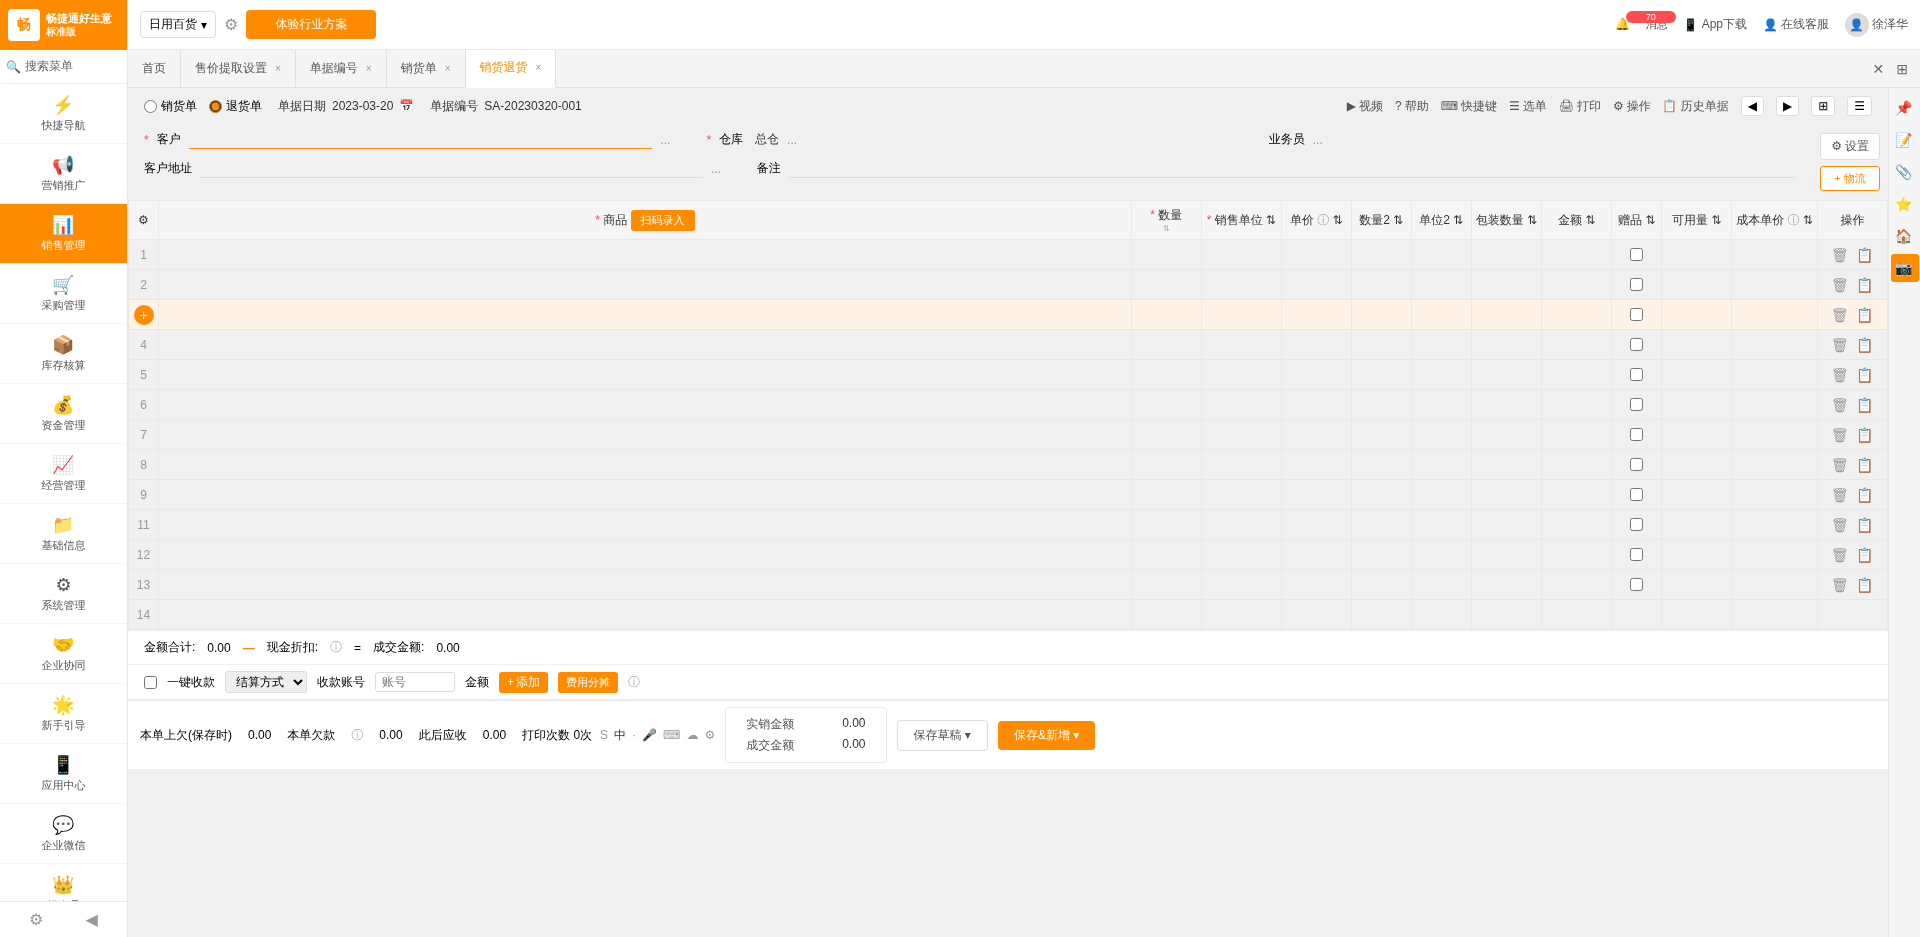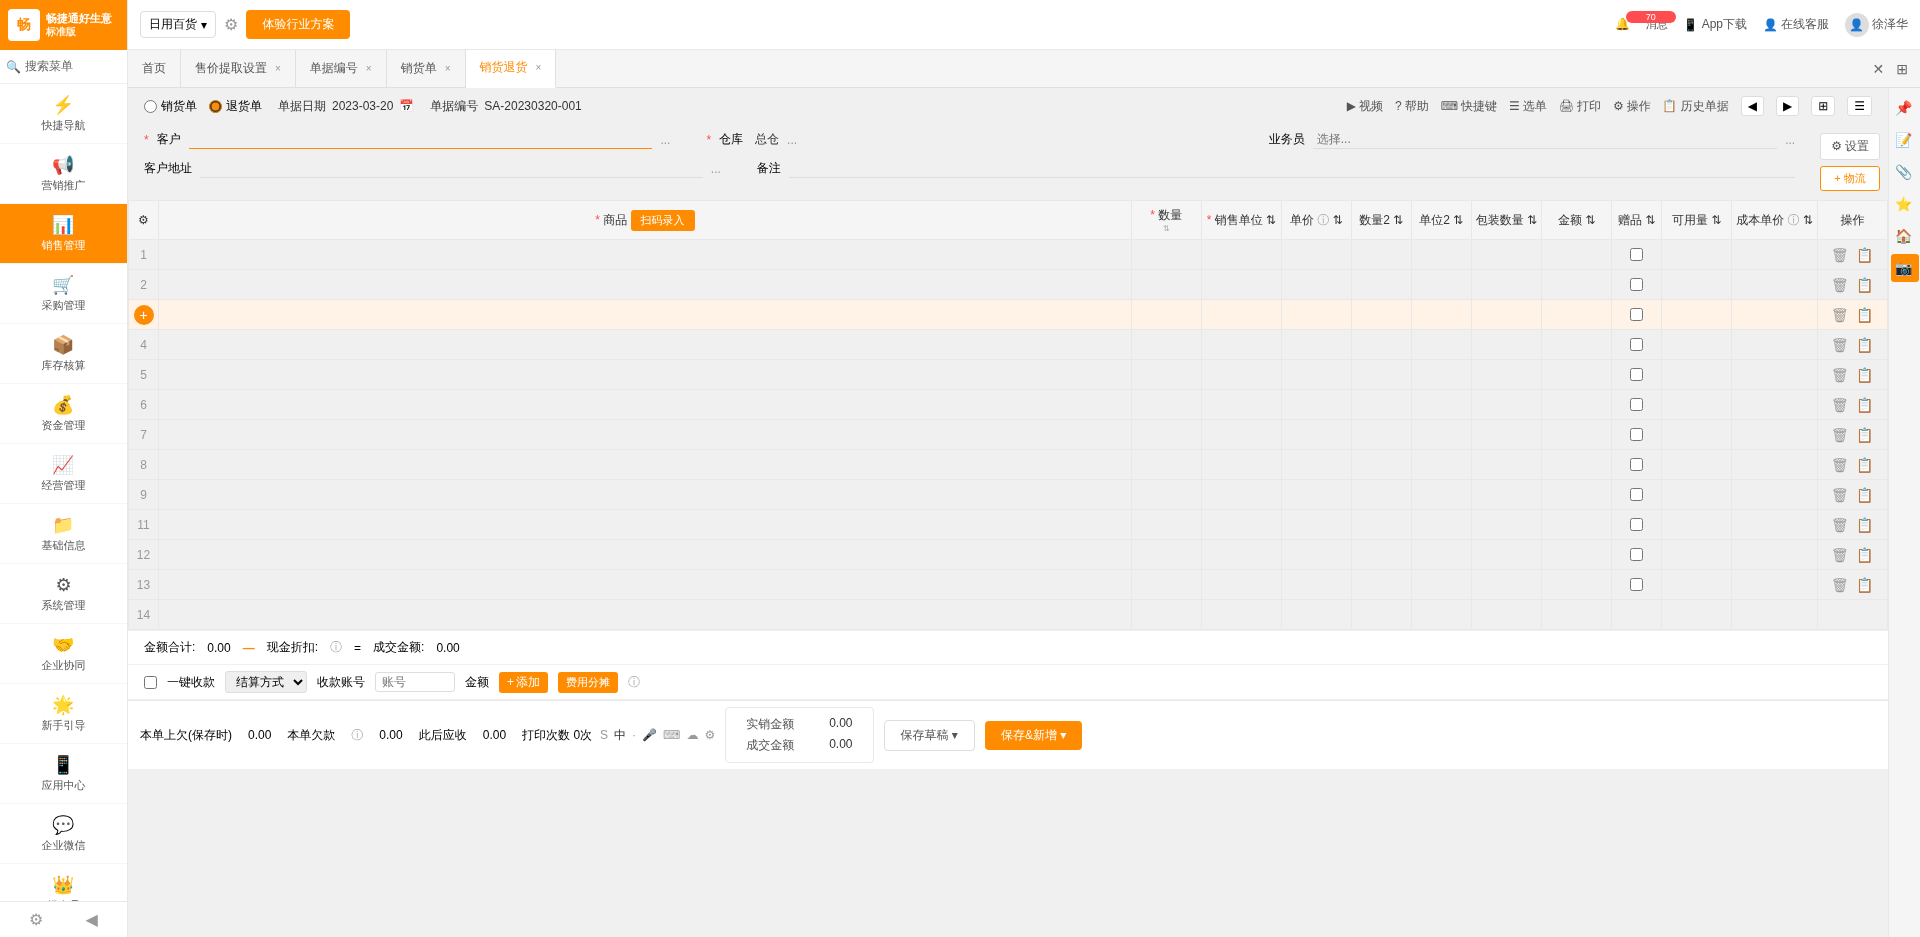--- a/index.html
+++ b/index.html
@@ -17,21 +17,21 @@
     .sidebar-item .item-label { font-size: 11px; text-align: center; }
     .sidebar-bottom { padding: 8px; display: flex; justify-content: space-around; border-top: 1px solid #e8e8e8; }
 
     
     .main { flex: 1; display: flex; flex-direction: column; overflow: hidden; }
 
     
     .topbar { height: 50px; background: #fff; display: flex; align-items: center; padding: 0 12px; border-bottom: 1px solid #e8e8e8; justify-content: space-between; }
     .topbar-left { display: flex; align-items: center; gap: 8px; }
     .topbar-select { display: flex; align-items: center; gap: 4px; border: 1px solid #ddd; border-radius: 4px; padding: 4px 8px; cursor: pointer; }
-    .topbar-btn-primary { background: #ff8c00; color: #fff; border: none; border-radius: 4px; padding: 6px 16px; cursor: pointer; font-size: 12px; }
+    .topbar-btn-primary { background: #ff8c00; color: #fff; border: none; border-radius: 4px; padding: 6px 29px; cursor: pointer; font-size: 12px; }
     .topbar-right { display: flex; align-items: center; gap: 16px; color: #555; }
     .topbar-right .notification { position: relative; }
     .notification-badge { background: #ff4d4f; color: #fff; border-radius: 6px; font-size: 9px; padding: 1px 20px; position: absolute; top: -6px; right: -8px; }
 
     
     .tabbar { background: #f5f5f5; display: flex; align-items: center; padding: 0; border-bottom: 1px solid #e0e0e0; height: 38px; }
     .tab { padding: 0 14px; height: 38px; display: flex; align-items: center; gap: 4px; cursor: pointer; color: #555; border-right: 1px solid #e0e0e0; font-size: 12px; white-space: nowrap; }
     .tab.active { background: #fff; color: #ff8c00; border-bottom: 2px solid #fff; }
     .tab .tab-close { color: #999; margin-left: 4px; font-size: 10px; }
     .tab-controls { margin-left: auto; display: flex; gap: 4px; padding-right: 8px; }
@@ -76,21 +76,21 @@
     .content-area { flex: 1; display: flex; overflow: hidden; }
     .main-content { flex: 1; display: flex; flex-direction: column; overflow: hidden; position: relative; }
     .field-row { display: flex; align-items: center; padding: 5px 16px; gap: 8px; }
     .field-section { flex: 1; display: flex; align-items: center; gap: 8px; }
 
     .table-container { flex: 1; overflow: hidden; display: flex; flex-direction: column; }
     .bottom-section { border-top: 1px solid #f0f0f0; }
     .taskbar { background: #fff; border-top: 1px solid #e8e8e8; padding: 6px 12px; display: flex; align-items: center; gap: 8px; justify-content: flex-start; }
     .taskbar-left { display: flex; align-items: center; gap: 16px; }
     .totals-box { background: #fff; border: 1px solid #e8e8e8; border-radius: 4px; padding: 6px 20px; font-size: 13px; }
-    .totals-row { display: flex; justify-content: space-between; gap: 35px; padding: 2px 0; }
+    .totals-row { display: flex; justify-content: space-between; gap: 48px; padding: 2px 0; }
     .totals-label { color: #555; }
     .totals-value { color: #333; font-weight: 500; }
   </style>
 </head>
 <body>
 
 <div class="sidebar">
   <div class="sidebar-logo">
     <div class="logo-icon">畅</div>
     <div style="display:flex;flex-direction:column;line-height:1.2;">
@@ -297,21 +297,20 @@
             <div style="width:20px;"></div>
             <div class="field-section" style="flex:1;">
               <span style="color:#ff4d4f;">*</span>
               <span>仓库</span>
               <span style="margin-left:4px;color:#333;">总仓</span>
               <span class="field-dots">...</span>
             </div>
             <div style="width:20px;"></div>
             <div class="field-section" style="flex:1;">
               <span>业务员</span>
-              <input type="text" class="field-input" style="flex: 1 1 0%; border-top: none; border-right: none; border-left: none; border-image: initial; border-bottom: 1px solid rgb(221, 221, 221); outline: none; padding: 2px 4px;" placeholder="选择...">
               <span class="field-dots">...</span>
             </div>
           </div>
           <div class="field-row">
             <div class="field-section" style="flex:1;justify-content:space-between;">
               <span>客户地址</span>
               <input type="text" class="field-input" style="flex: 1 1 0%; border-top: none; border-right: none; border-left: none; border-image: initial; border-bottom: 1px solid rgb(221, 221, 221); outline: none; padding: 2px 4px;" placeholder="">
               <span class="field-dots">...</span>
             </div>
             <div style="width:20px;"></div>

